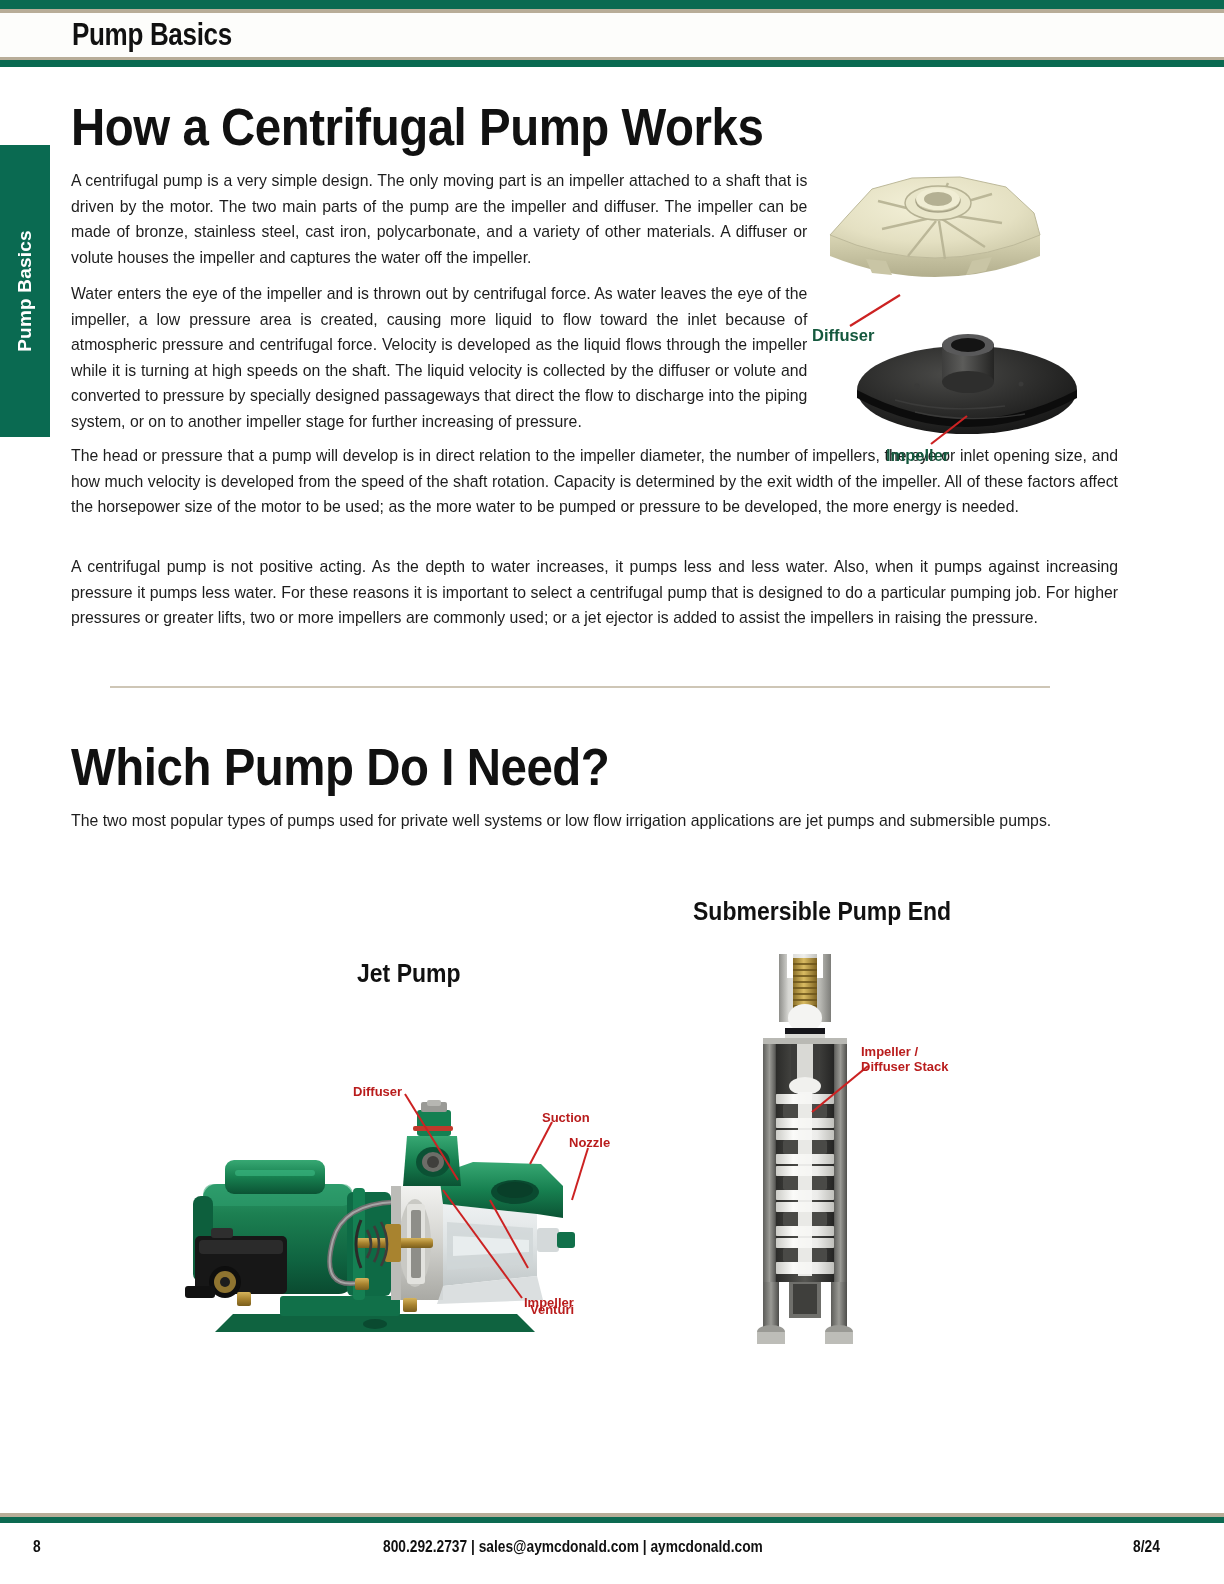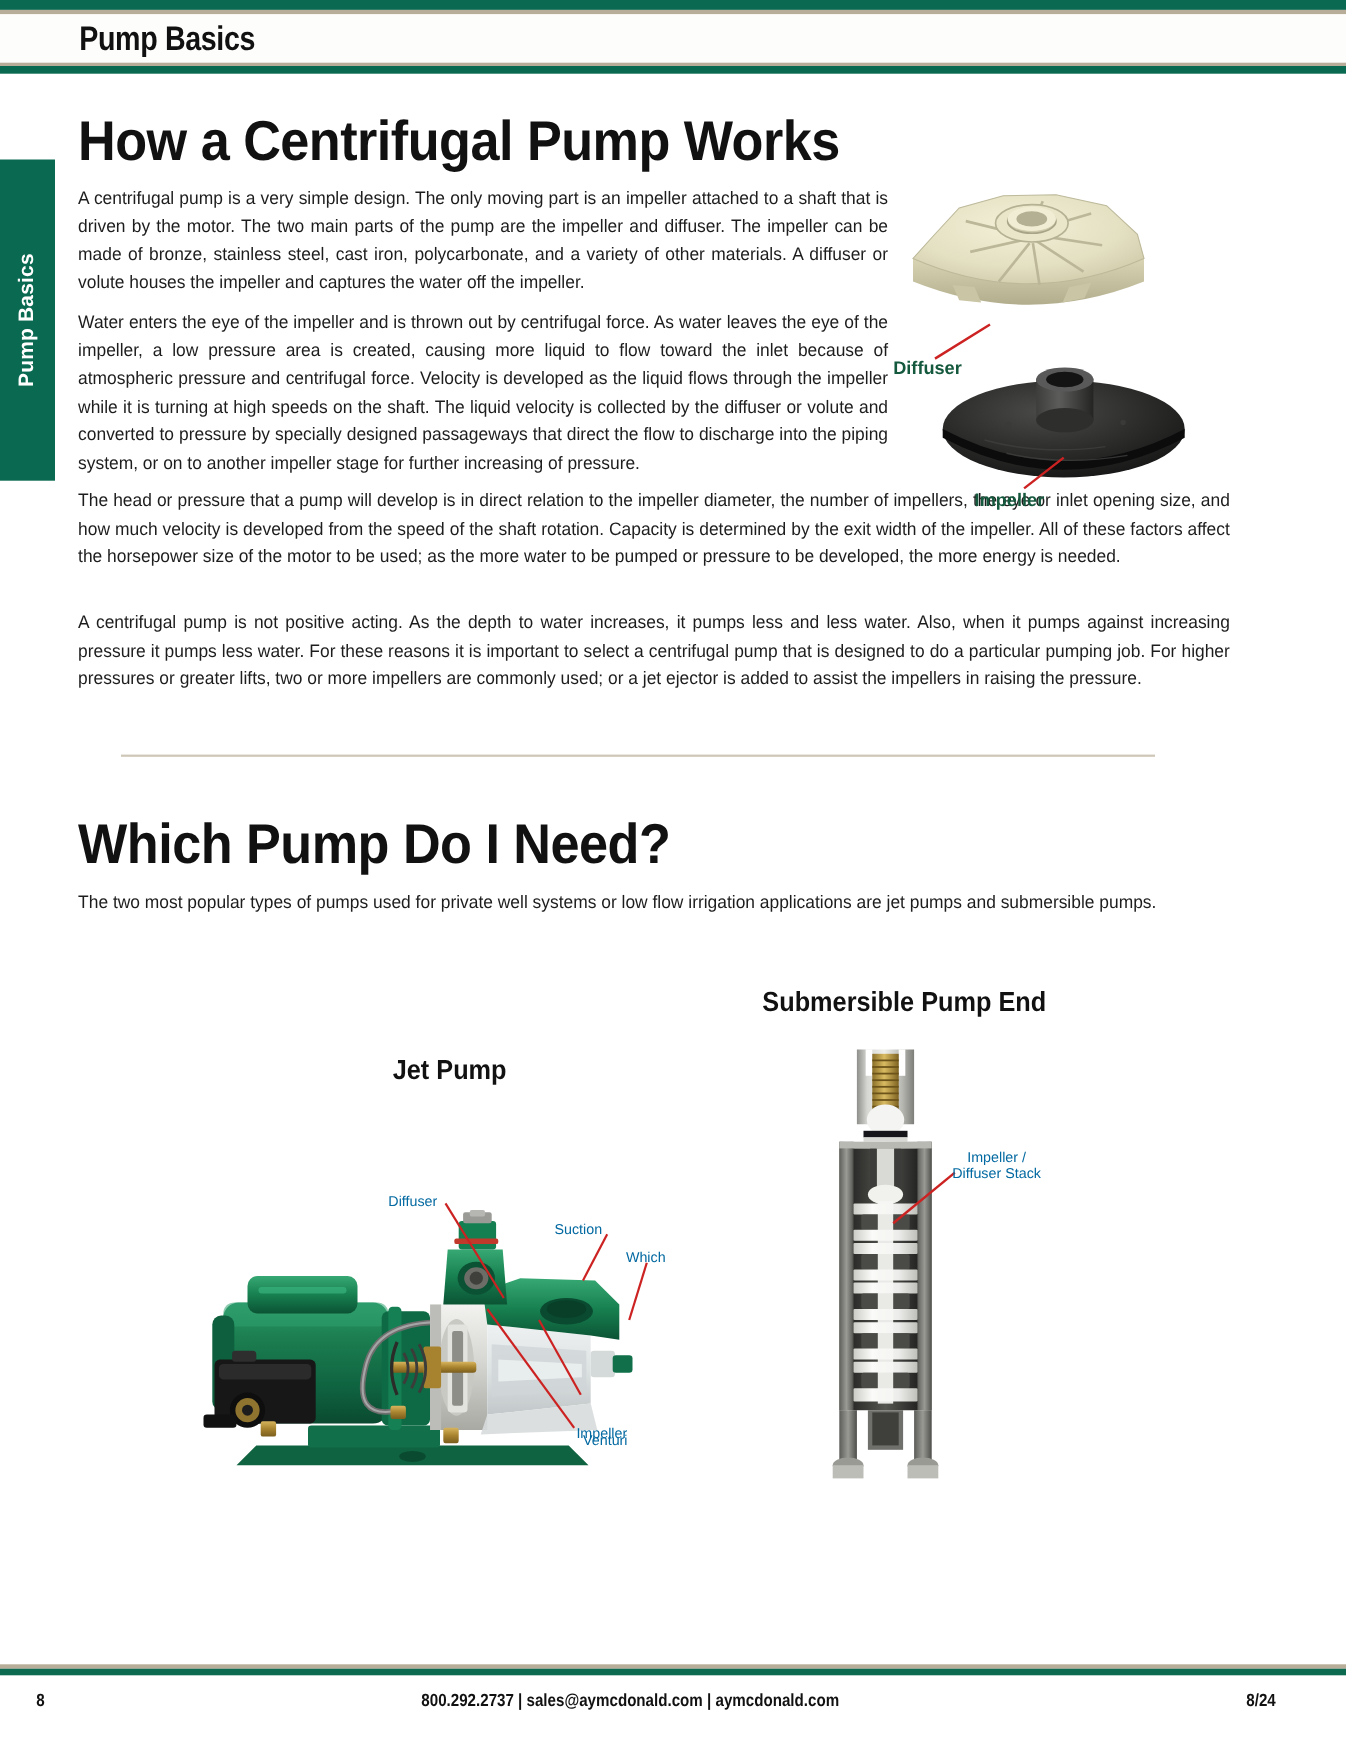--- a/index.html
+++ b/index.html
@@ -144,29 +144,28 @@
     transform: scaleX(0.92);
     transform-origin: left top;
   }
   #fig-title-sub { left: 693px; top: 897px; }
   #fig-title-jet { left: 357px; top: 959px; }
 
   
   .callout {
     position: absolute;
     font-family: "Liberation Sans Narrow", "Liberation Sans", sans-serif;
-    font-weight: normal;
+    font-weight: bold;
     font-size: 13px;
     line-height: 15px;
-    color: #0369a1;
-    white-space: nowrap;
-    text-align: center;
+    color: #b91c1c;
+    white-space: nowrap;
   }
   #co-diffuser { left: 353px; top: 1084px; }
-  #co-suction  { left: 504px; top: 1110px; }
+  #co-suction  { left: 542px; top: 1110px; }
   #co-nozzle   { left: 569px; top: 1135px; }
   #co-venturi  { left: 530px; top: 1264px; margin-top: 38px; }
   #co-impeller { left: 524px; top: 1295px; }
   #co-stack    { left: 861px; top: 1044px; white-space: normal; width: 90px; }
 
   
   .ftr-tan {
     position: absolute; left: 0; top: 1513px; width: 1224px; height: 4px;
     background: #b8ad98;
   }
@@ -410,21 +409,21 @@
       <line x1="65" y1="14" x2="118" y2="100"></line>
       <line x1="212" y1="42" x2="190" y2="84"></line>
       <line x1="248" y1="68" x2="232" y2="120"></line>
       <line x1="188" y1="188" x2="150" y2="120"></line>
       <line x1="182" y1="218" x2="103" y2="110"></line>
     </g>
   </svg>
 
   <div class="callout" id="co-diffuser">Diffuser</div>
   <div class="callout" id="co-suction">Suction</div>
-  <div class="callout" id="co-nozzle">Which</div>
+  <div class="callout" id="co-nozzle">Nozzle</div>
   <div class="callout" id="co-venturi">Venturi</div>
   <div class="callout" id="co-impeller">Impeller</div>
 
   <svg style="position:absolute; left:735px; top:952px;" width="140" height="400" viewBox="0 0 140 400">
     <defs>
       <linearGradient id="steel" x1="0" y1="0" x2="1" y2="0">
         <stop offset="0%" stop-color="#8e8e8a"></stop>
         <stop offset="18%" stop-color="#d6d6d2"></stop>
         <stop offset="48%" stop-color="#efefec"></stop>
         <stop offset="80%" stop-color="#b6b6b1"></stop>

